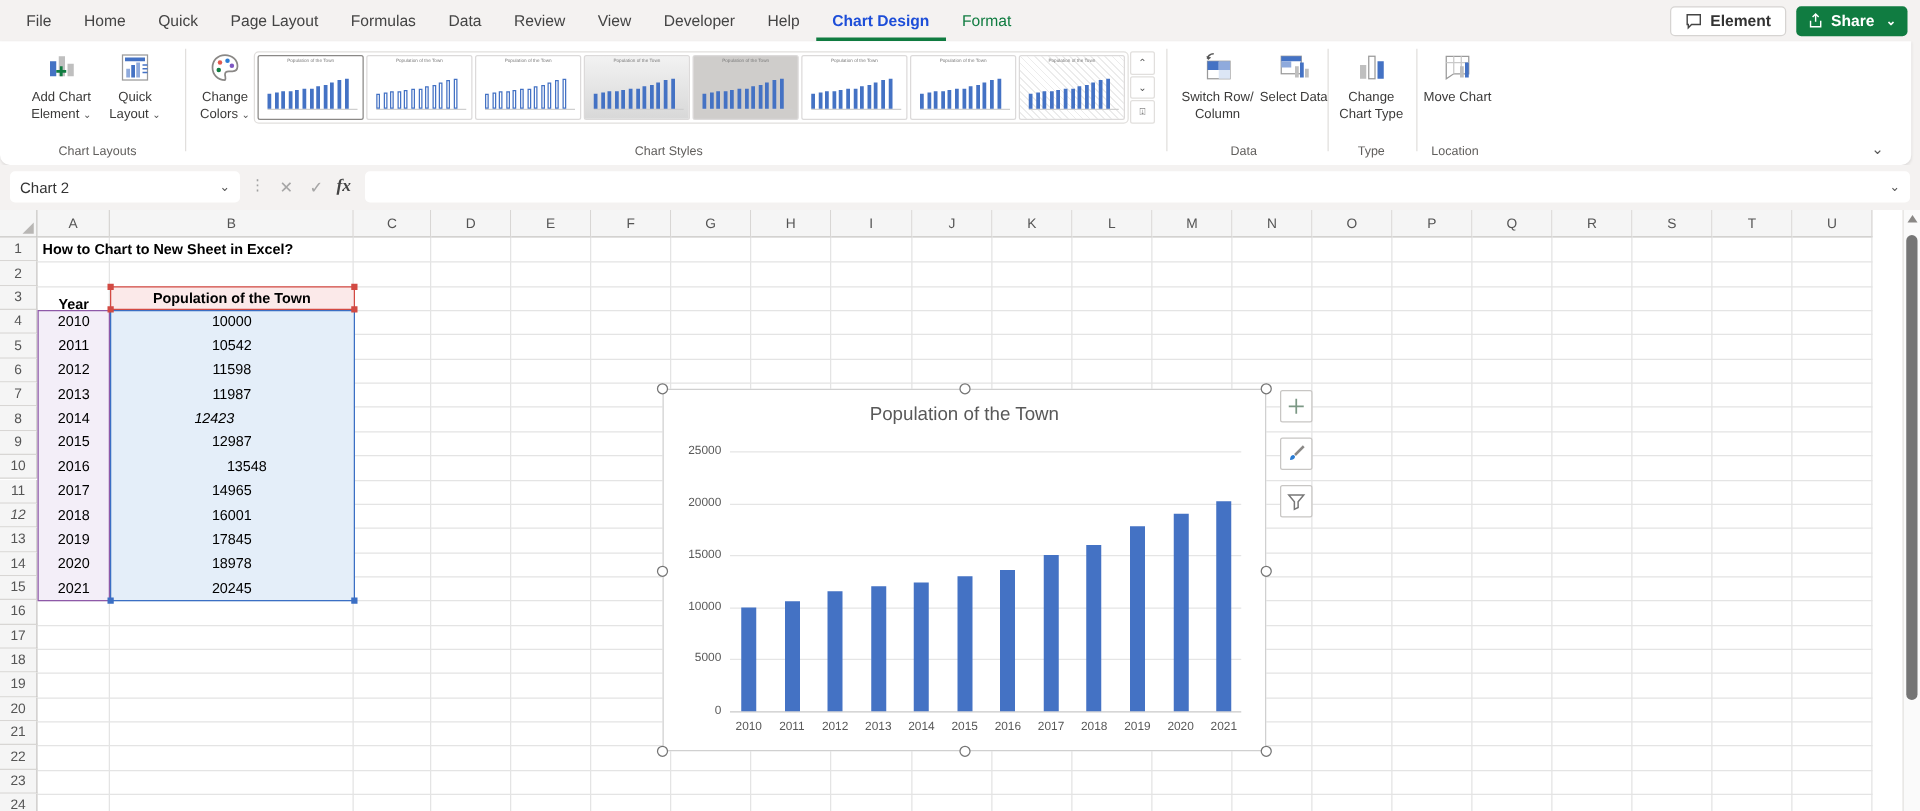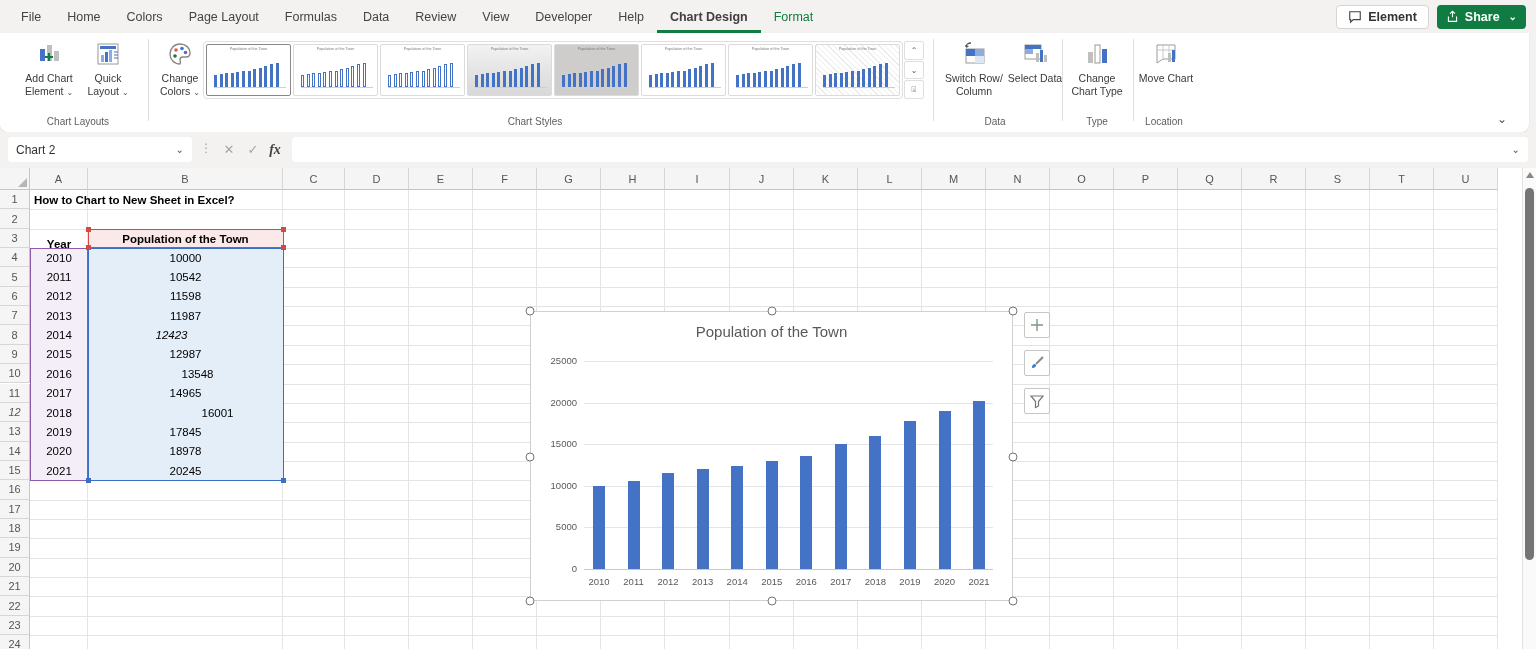--- a/index.html
+++ b/index.html
@@ -3,21 +3,21 @@
 <meta charset="utf-8">
 <style>
   * { box-sizing: border-box; margin: 0; padding: 0; }
   html,body { width:1536px; height:649px; overflow:hidden; }
   body { font-family:"Liberation Sans", sans-serif; background:#F4F2F1; position:relative; color:#323130; }
 
   
   .menubar { position:absolute; top:0; left:0; width:1536px; height:33px; display:flex; align-items:center; }
   .menu-tabs { display:flex; align-items:center; padding-left:8px; height:100%; }
   .tab { padding:0 13px; font-size:12.5px; color:#444; height:100%; display:flex; align-items:center; cursor:default; }
-  .tab.active { color:#404040; font-weight:700; box-shadow:inset 0 -3px 0 #107C41; }
+  .tab.active { color:#1d4ed8; font-weight:700; box-shadow:inset 0 -3px 0 #107C41; }
   .tab.contextual { color:#107C41; }
   .menubar-right { margin-left:auto; display:flex; align-items:center; gap:8px; padding-right:10px; }
   .comments-btn { display:flex; align-items:center; gap:6px; background:#fff; border:1px solid #D6D4D2; border-radius:4px; height:24px; padding:0 11px; font-size:12.5px; font-weight:600; color:#333; }
   .share-btn { display:flex; align-items:center; gap:6px; background:#107C41; border-radius:4px; height:24px; padding:0 9px; font-size:12.5px; font-weight:700; color:#fff; }
   .share-caret { font-size:10px; margin-left:3px; }
 
   
   .ribbon { position:absolute; top:33px; left:0; width:1529px; height:99px; background:#fff; border-radius:0 0 8px 8px; box-shadow:0 1px 2px rgba(0,0,0,.08); }
   .rgroup-label { position:absolute; bottom:5px; font-size:10px; color:#605E5C; text-align:center; }
   .rsep { position:absolute; top:6px; height:82px; width:1px; background:#E1DFDD; }
@@ -84,21 +84,21 @@
   .vs-arrow { position:absolute; top:4px; left:3px; width:0; height:0; border-left:4px solid transparent; border-right:4px solid transparent; border-bottom:6px solid #8A8886; }
   .vs-thumb { position:absolute; top:20px; left:2px; width:9px; height:372px; background:#757575; border-radius:5px; }
 </style>
 </head>
 <body>
 
 <div class="menubar">
   <div class="menu-tabs" id="menu-tabs">
       <div class="tab">File</div>
       <div class="tab">Home</div>
-      <div class="tab">Colors</div>
+      <div class="tab">Quick</div>
       <div class="tab">Page Layout</div>
       <div class="tab">Formulas</div>
       <div class="tab">Data</div>
       <div class="tab">Review</div>
       <div class="tab">View</div>
       <div class="tab">Developer</div>
       <div class="tab">Help</div>
       <div class="tab active">Chart Design</div>
       <div class="tab contextual">Format</div>
     </div>
@@ -510,21 +510,21 @@
       <div class="cellv" style="left: 88px; top: 138.1px; width: 195px; height: 19.35px;">11987</div>
       <div class="cellv" style="left: 30px; top: 157.45px; width: 58px; height: 19.35px;">2014</div>
       <div class="cellv" style="left: 88px; top: 157.45px; width: 167px; height: 19.35px; font-style: italic;">12423</div>
       <div class="cellv" style="left: 30px; top: 176.8px; width: 58px; height: 19.35px;">2015</div>
       <div class="cellv" style="left: 88px; top: 176.8px; width: 195px; height: 19.35px;">12987</div>
       <div class="cellv" style="left: 30px; top: 196.15px; width: 58px; height: 19.35px;">2016</div>
       <div class="cellv" style="left: 88px; top: 196.15px; width: 195px; height: 19.35px; padding-left: 24px;">13548</div>
       <div class="cellv" style="left: 30px; top: 215.5px; width: 58px; height: 19.35px;">2017</div>
       <div class="cellv" style="left: 88px; top: 215.5px; width: 195px; height: 19.35px;">14965</div>
       <div class="cellv" style="left: 30px; top: 234.85px; width: 58px; height: 19.35px;">2018</div>
-      <div class="cellv" style="left: 88px; top: 234.85px; width: 195px; height: 19.35px; margin-left: 32px;">16001</div>
+      <div class="cellv" style="left: 88px; top: 234.85px; width: 195px; height: 19.35px;">16001</div>
       <div class="cellv" style="left: 30px; top: 254.2px; width: 58px; height: 19.35px;">2019</div>
       <div class="cellv" style="left: 88px; top: 254.2px; width: 195px; height: 19.35px;">17845</div>
       <div class="cellv" style="left: 30px; top: 273.55px; width: 58px; height: 19.35px;">2020</div>
       <div class="cellv" style="left: 88px; top: 273.55px; width: 195px; height: 19.35px;">18978</div>
       <div class="cellv" style="left: 30px; top: 292.9px; width: 58px; height: 19.35px;">2021</div>
       <div class="cellv" style="left: 88px; top: 292.9px; width: 195px; height: 19.35px;">20245</div>
     </div>
 
   <div class="chart-frame">
     <div class="chart-title">Population of the Town</div>

